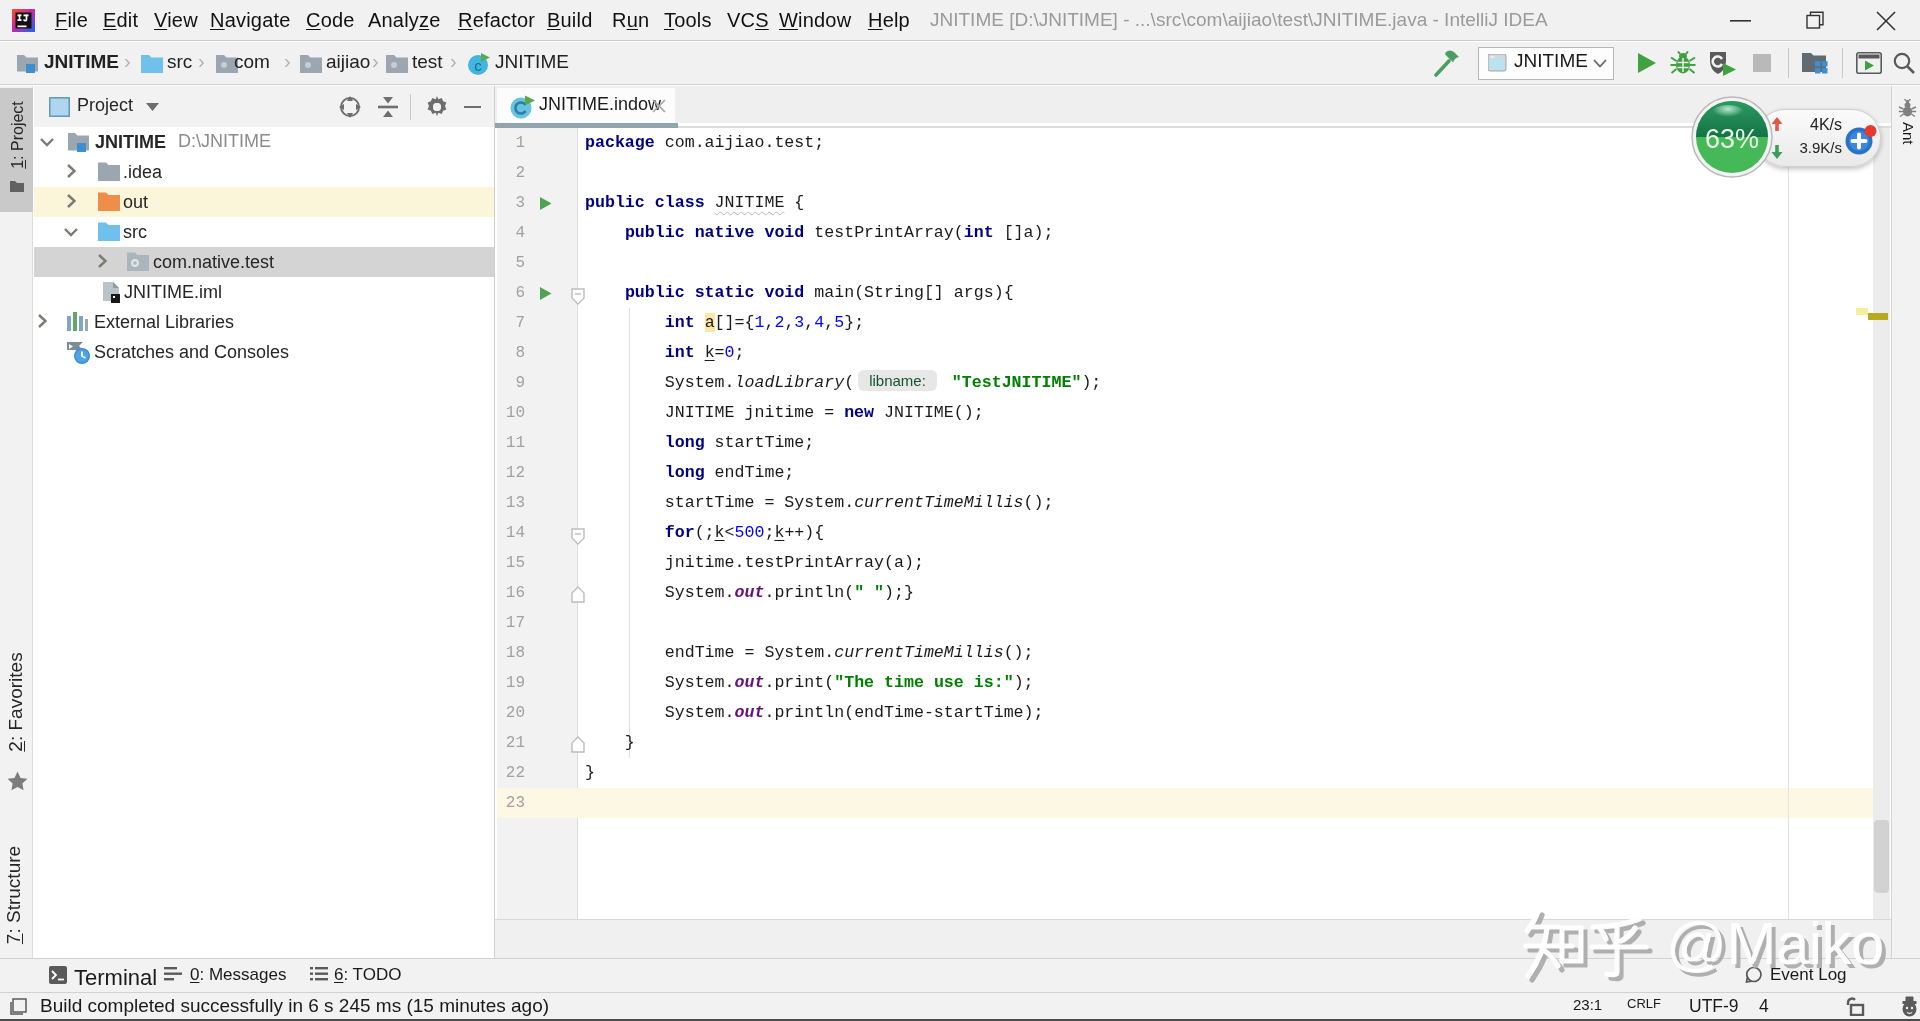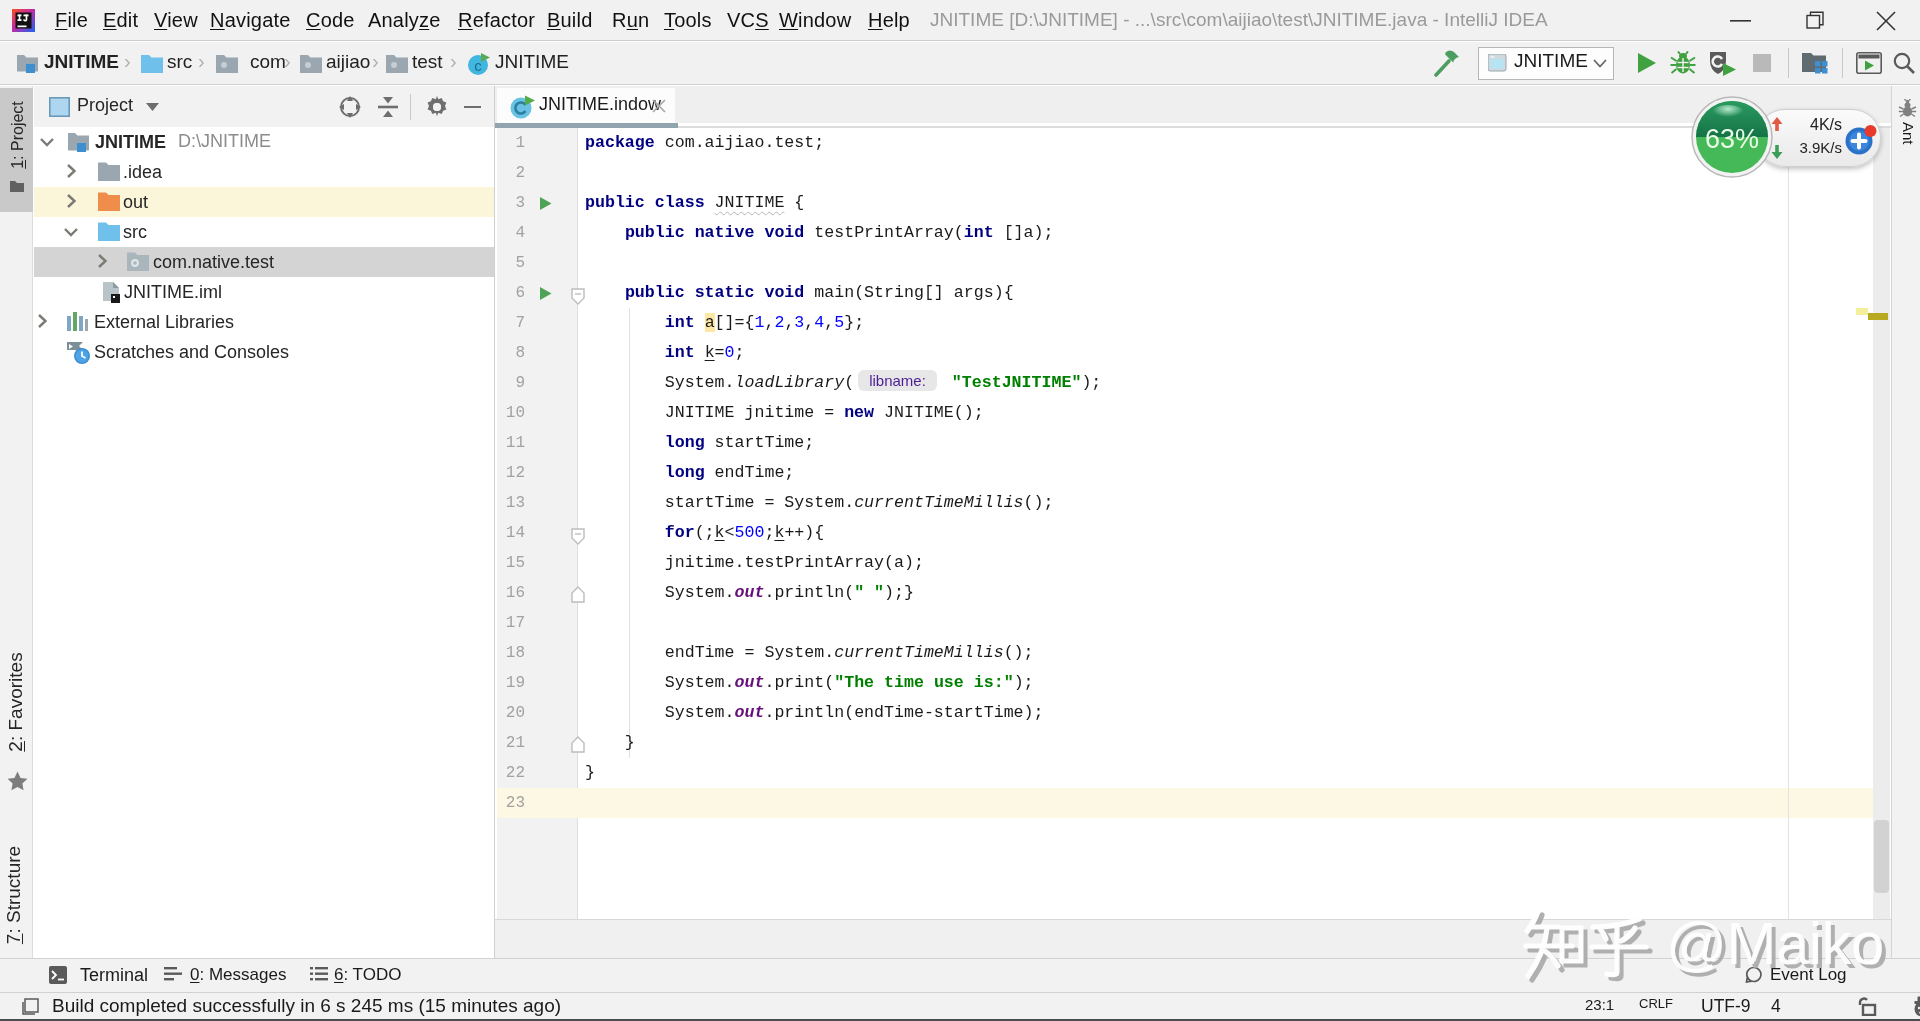--- a/index.html
+++ b/index.html
@@ -10,21 +10,21 @@
 .kw{color:#000080;font-weight:bold}
 .num{color:#0000ff}
 .str{color:#008000;font-weight:bold}
 .fld{color:#660e7a;font-weight:bold;font-style:italic}
 .it{font-style:italic}
 .menu{font-size:20px;color:#111;letter-spacing:0.2px}
 u{text-underline-offset:2px;text-decoration-thickness:1px}
 .crumb{font-size:19px;color:#222}
 .sep{color:#b0b0b0}
 .treetxt{font-size:18px;color:#262626}
-.hint{display:inline-block;background:#e7e7e7;border-radius:6px;color:#4c1d95;font-family:"Liberation Sans",sans-serif;font-size:15px;line-height:21px;padding:0 11px;margin:0 5px 0 4px;vertical-align:1px}
+.hint{display:inline-block;background:#e7e7e7;border-radius:6px;color:#14532d;font-family:"Liberation Sans",sans-serif;font-size:15px;line-height:21px;padding:0 11px;margin:0 5px 0 4px;vertical-align:1px}
 .vtext{transform:rotate(-90deg);transform-origin:center;font-size:19px;color:#262626;white-space:nowrap}
 </style>
 </head>
 <body>
 
 <div class="abs" style="left:0;top:0;width:1920px;height:41px;background:#f1f1f1;border-bottom:1px solid #cdcdcd"></div>
 <svg class="abs" style="left:12px;top:9px" width="23" height="23" viewBox="0 0 23 23">
  <defs>
       <linearGradient id="ijg" x1="0" y1="0" x2="1" y2="1">
    <stop offset="0" stop-color="#fc4f1e"></stop>
@@ -81,21 +81,21 @@
  <span class="abs sep" style="left:124px;top:8px;font-size:20px">›</span>
  <svg class="abs" style="left:141px;top:12px" width="22" height="19" viewBox="0 0 22 19">
       <path d="M0 1 h8 l2.5 2.5 H22 V19 H0z" fill="#6fc0ea"></path>
     </svg>
  <span class="abs crumb" style="left:167px;top:9px">src</span>
  <span class="abs sep" style="left:198px;top:8px;font-size:20px">›</span>
  <svg class="abs" style="left:216px;top:12px" width="22" height="19" viewBox="0 0 22 19">
       <path d="M0 1 h8 l2.5 2.5 H22 V19 H0z" fill="#9aa7b0"></path>
       <circle cx="8" cy="11" r="3" fill="#c6ced3"></circle>
     </svg>
- <span class="abs crumb" style="left:250px;top:9px">com</span>
+ <span class="abs crumb" style="left:234px;top:9px">com</span>
  <span class="abs sep" style="left:284px;top:8px;font-size:20px">›</span>
  <svg class="abs" style="left:300px;top:12px" width="22" height="19" viewBox="0 0 22 19">
       <path d="M0 1 h8 l2.5 2.5 H22 V19 H0z" fill="#9aa7b0"></path>
       <circle cx="8" cy="11" r="3" fill="#c6ced3"></circle>
     </svg>
  <span class="abs crumb" style="left:326px;top:9px">aijiao</span>
  <span class="abs sep" style="left:372px;top:8px;font-size:20px">›</span>
  <svg class="abs" style="left:386px;top:12px" width="22" height="19" viewBox="0 0 22 19">
       <path d="M0 1 h8 l2.5 2.5 H22 V19 H0z" fill="#9aa7b0"></path>
       <circle cx="8" cy="11" r="3" fill="#c6ced3"></circle>
@@ -403,21 +403,21 @@
 </svg>
 <div class="abs" style="left:1897px;top:122px;width:20px;height:40px;font-size:15px;color:#1a1a1a;writing-mode:vertical-rl">Ant</div>
 
 <div class="abs" style="left:0;top:958px;width:1920px;height:34px;background:#f2f2f2;border-top:1px solid #d1d1d1"></div>
 <div class="abs" id="bottombar" style="left:0;top:958px;width:1920px;height:34px">
  <svg class="abs" style="left:49px;top:8px" width="18" height="18" viewBox="0 0 18 18">
   <rect x="0" y="0" width="18" height="18" rx="2" fill="#5a5a5a"></rect>
       <path d="M3 5 l4 4 -4 4" stroke="#fff" stroke-width="1.8" fill="none"></path>
       <line x1="9" y1="13.5" x2="15" y2="13.5" stroke="#fff" stroke-width="1.8"></line>
  </svg>
- <span class="abs" style="left:80px;top:7px;font-size:18px">Terminal</span>
+ <span class="abs" style="left:74px;top:7px;font-size:22px">Terminal</span>
  <svg class="abs" style="left:164px;top:9px" width="18" height="15" viewBox="0 0 18 15">
   <g fill="#5a5a5a">
         <rect x="0" y="0" width="13" height="2.4"></rect>
         <rect x="0" y="5.5" width="18" height="2.4"></rect>
         <rect x="0" y="11" width="10" height="2.4"></rect>
       </g>
  </svg>
  <span class="abs" style="left:190px;top:7px;font-size:17px"><u>0</u>: Messages</span>
  <svg class="abs" style="left:310px;top:9px" width="18" height="15" viewBox="0 0 18 15">
   <g fill="#5a5a5a">
@@ -430,21 +430,21 @@
       </g>
  </svg>
  <span class="abs" style="left:334px;top:7px;font-size:17px"><u>6</u>: TODO</span>
  <svg class="abs" style="left:1744px;top:7px" width="20" height="20" viewBox="0 0 20 20">
   <path d="M10 2.5 a7 7 0 1 1 -6.6 9.3 L2.5 17 l5.2 -0.8 A7 7 0 0 1 10 2.5z" fill="none" stroke="#5a5a5a" stroke-width="1.7"></path>
  </svg>
  <span class="abs" style="left:1770px;top:7px;font-size:17px">Event Log</span>
 </div>
 
 <div class="abs" style="left:0;top:992px;width:1920px;height:29px;background:#f2f2f2;border-top:1px solid #d1d1d1;border-bottom:2px solid #4b4b4b"></div>
-<div class="abs" id="statusbar" style="left:12px;top:992px;width:1740px;height:29px">
+<div class="abs" id="statusbar" style="left:0;top:992px;width:1740px;height:29px">
  <svg class="abs" style="left:9px;top:6px" width="18" height="18" viewBox="0 0 18 18">
   <rect x="4" y="1" width="13" height="13" fill="none" stroke="#5a5a5a" stroke-width="1.5"></rect>
   <path d="M2 4 v12 h12" fill="none" stroke="#5a5a5a" stroke-width="1.5"></path>
  </svg>
  <span class="abs" style="left:40px;top:3px;font-size:19px">Build completed successfully in 6 s 245 ms (15 minutes ago)</span>
  <span class="abs" style="left:1573px;top:4px;font-size:15px">23:1</span>
  <span class="abs" style="left:1627px;top:4px;font-size:13px">CRLF</span>
  <span class="abs" style="left:1689px;top:4px;font-size:17.5px">UTF-9</span>
  <span class="abs" style="left:1759px;top:4px;font-size:17.5px">4 spaces</span>
  <svg class="abs" style="left:1844px;top:4px" width="22" height="20" viewBox="0 0 22 20">

